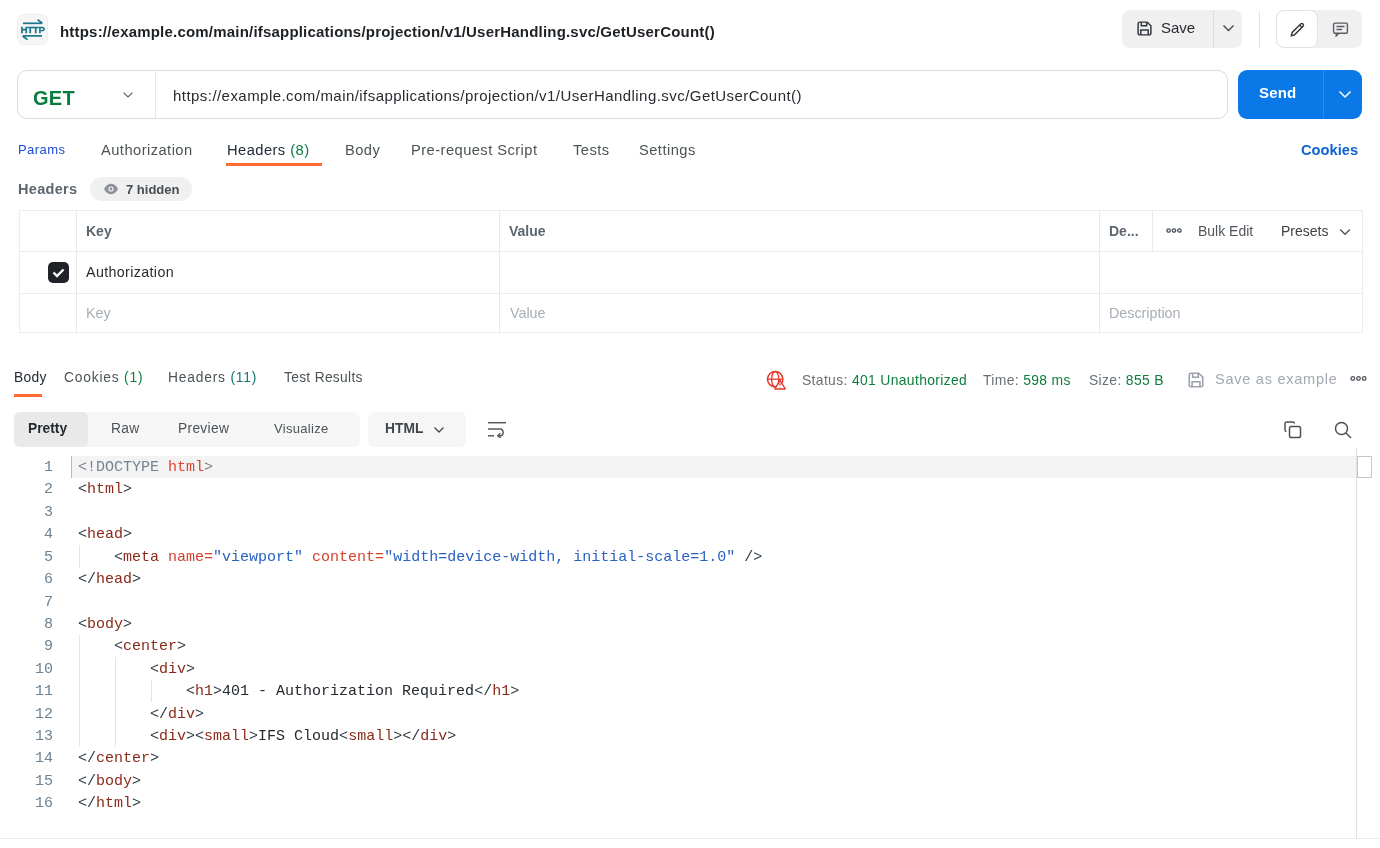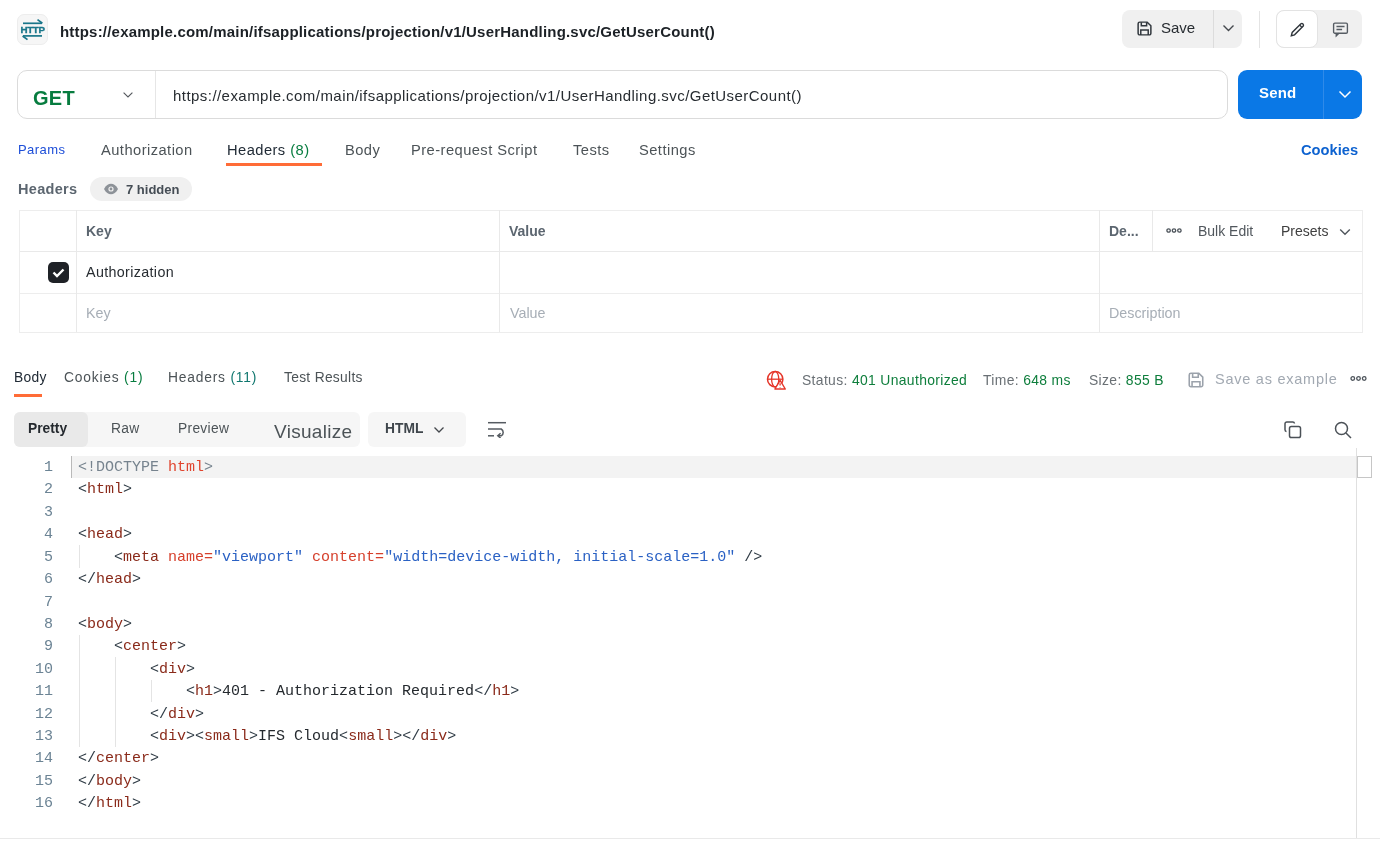--- a/index.html
+++ b/index.html
@@ -138,41 +138,41 @@
 
   <div id="respmeta">
     <svg class="abs" style="left:766px; top:370px;" width="21" height="21" viewBox="0 0 21 21" fill="none">
       <circle cx="9.2" cy="9.2" r="7.7" stroke="#e5362a" stroke-width="1.5"></circle>
       <ellipse cx="9.2" cy="9.2" rx="3.6" ry="7.7" stroke="#e5362a" stroke-width="1.3"></ellipse>
       <path d="M1.5 9.2 H16.9" stroke="#e5362a" stroke-width="1.3"></path>
       <path d="M14.1 10.4 L19.3 19 H8.9 Z" fill="#fff" stroke="#e5362a" stroke-width="1.4" stroke-linejoin="round"></path>
       <path d="M14.1 13.2 V15.5 M14.1 17.1 V17.4" stroke="#e5362a" stroke-width="1.3"></path>
     </svg>
     <span class="abs" style="left:802px; top:371.5px; font-size:13.9px; color:#6a7075; letter-spacing:0.35px;">Status: <span style="color:#0e7e3c;">401 Unauthorized</span></span>
-    <span class="abs" style="left:983px; top:371.5px; font-size:13.9px; color:#6a7075; letter-spacing:0.35px;">Time: <span style="color:#0e7e3c;">648 ms</span></span>
+    <span class="abs" style="left:983px; top:371.5px; font-size:13.9px; color:#6a7075; letter-spacing:0.35px;">Time: <span style="color:#0e7e3c;">598 ms</span></span>
     <span class="abs" style="left:1089px; top:371.5px; font-size:13.9px; color:#6a7075; letter-spacing:0.35px;">Size: <span style="color:#0e7e3c;">855 B</span></span>
     <svg class="abs" style="left:1187px; top:371px;" width="18" height="18" viewBox="0 0 16 16" fill="none" stroke="#9ba2ab" stroke-width="1.4">
       <path d="M2 3.5 A1.5 1.5 0 0 1 3.5 2 H10.5 L14 5.5 V12.5 A1.5 1.5 0 0 1 12.5 14 H3.5 A1.5 1.5 0 0 1 2 12.5 Z"></path>
       <path d="M5 2 V5.5 H10 V2"></path>
       <path d="M4.5 14 V9.5 H11.5 V14"></path>
     </svg>
     <span class="abs" style="left:1215px; top:371px; font-size:14.5px; color:#a2a9b2; letter-spacing:0.75px;">Save as example</span>
     <svg class="abs" style="left:1350px; top:374.5px;" width="17" height="7" viewBox="0 0 17 7" fill="none" stroke="#4d545b" stroke-width="1.3">
       <circle cx="2.8" cy="3.5" r="1.8"></circle>
         <circle cx="8.5" cy="3.5" r="1.8"></circle>
         <circle cx="14.2" cy="3.5" r="1.8"></circle>
     </svg>
   </div>
 
   <div class="abs" style="left:14px; top:412px; width:346px; height:35px; background:#f6f6f6; border-radius:6px;"></div>
   <div class="abs" style="left:14px; top:412px; width:74px; height:35px; background:#e9e9e9; border-radius:6px;"></div>
   <span class="abs" style="left:28px; top:421px; font-size:13.8px; font-weight:700; color:#24292e;">Pretty</span>
   <span class="abs" style="left:111px; top:421px; font-size:13.8px; color:#4c5357; letter-spacing:0.3px;">Raw</span>
   <span class="abs" style="left:178px; top:421px; font-size:13.8px; color:#4c5357; letter-spacing:0.3px;">Preview</span>
-  <span class="abs" style="left:274px; top:421px; font-size:19px; color:#4c5357; letter-spacing:0.3px;">Visualize</span>
+  <span class="abs" style="left:274px; top:421px; font-size:13px; color:#4c5357; letter-spacing:0.3px;">Visualize</span>
   <div class="abs" style="left:368px; top:412px; width:98px; height:35px; background:#f6f6f6; border-radius:6px;"></div>
   <span class="abs" style="left:385px; top:421px; font-size:13.8px; font-weight:700; color:#3f464c;">HTML</span>
   <svg class="abs" style="left:433px; top:426px;" width="12" height="8" viewBox="0 0 12 8" fill="none" stroke="#44484d" stroke-width="1.3">
       <path d="M1.5 1.5 L6 6 L10.5 1.5"></path>
     </svg>
   <svg class="abs" style="left:487px; top:420px;" width="20" height="18" viewBox="0 0 20 18" fill="none" stroke="#555b61" stroke-width="1.5">
     <path d="M1 2.7 H19"></path>
     <path d="M1 9 H14.2 A3.9 3.9 0 0 1 14.2 15.8 H11.2"></path>
     <path d="M13.6 13.2 L10.8 15.8 L13.6 18"></path>
     <path d="M1 15.8 H7"></path>

